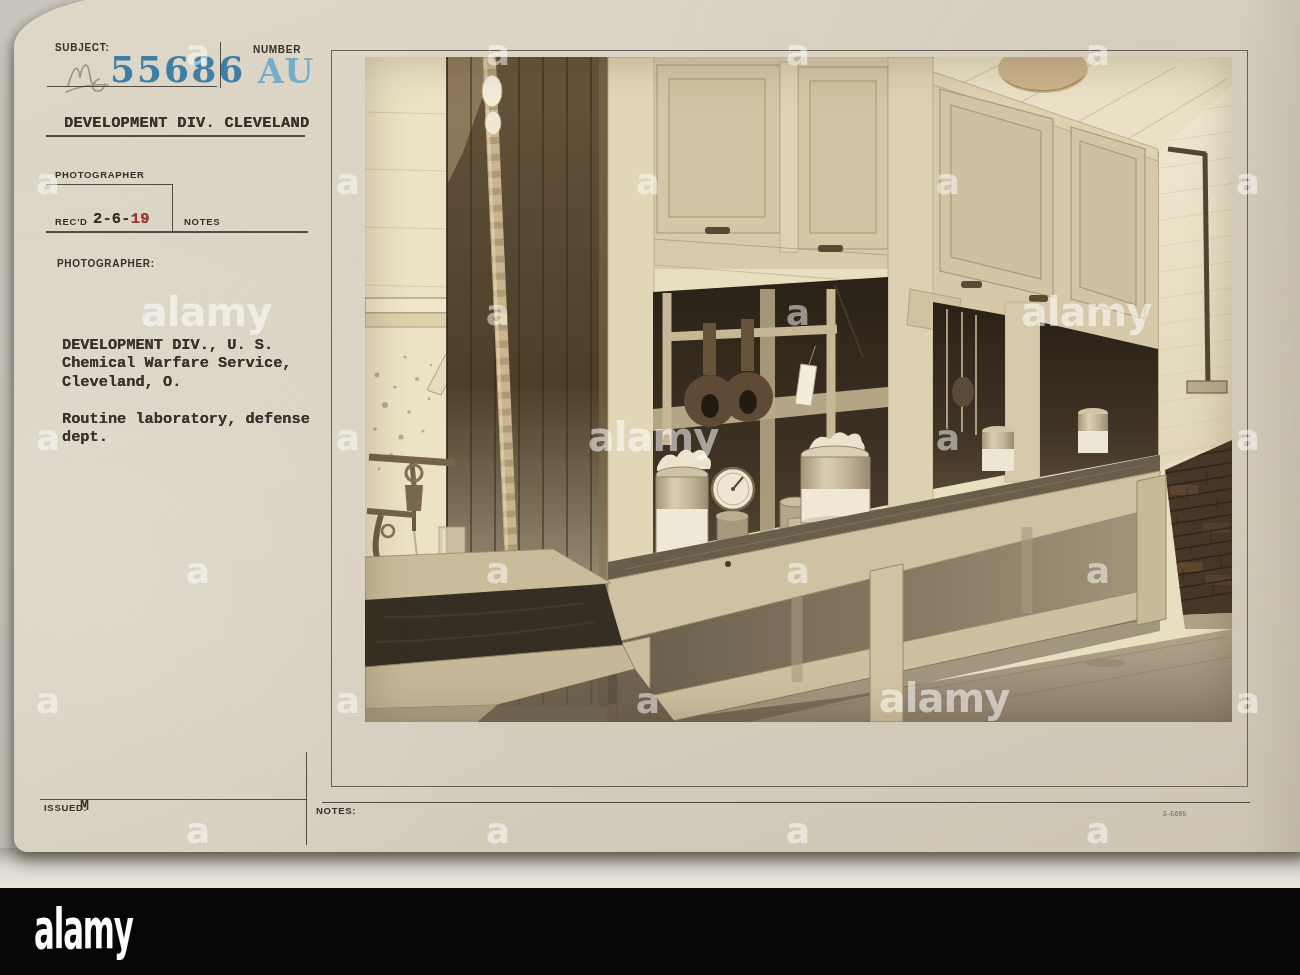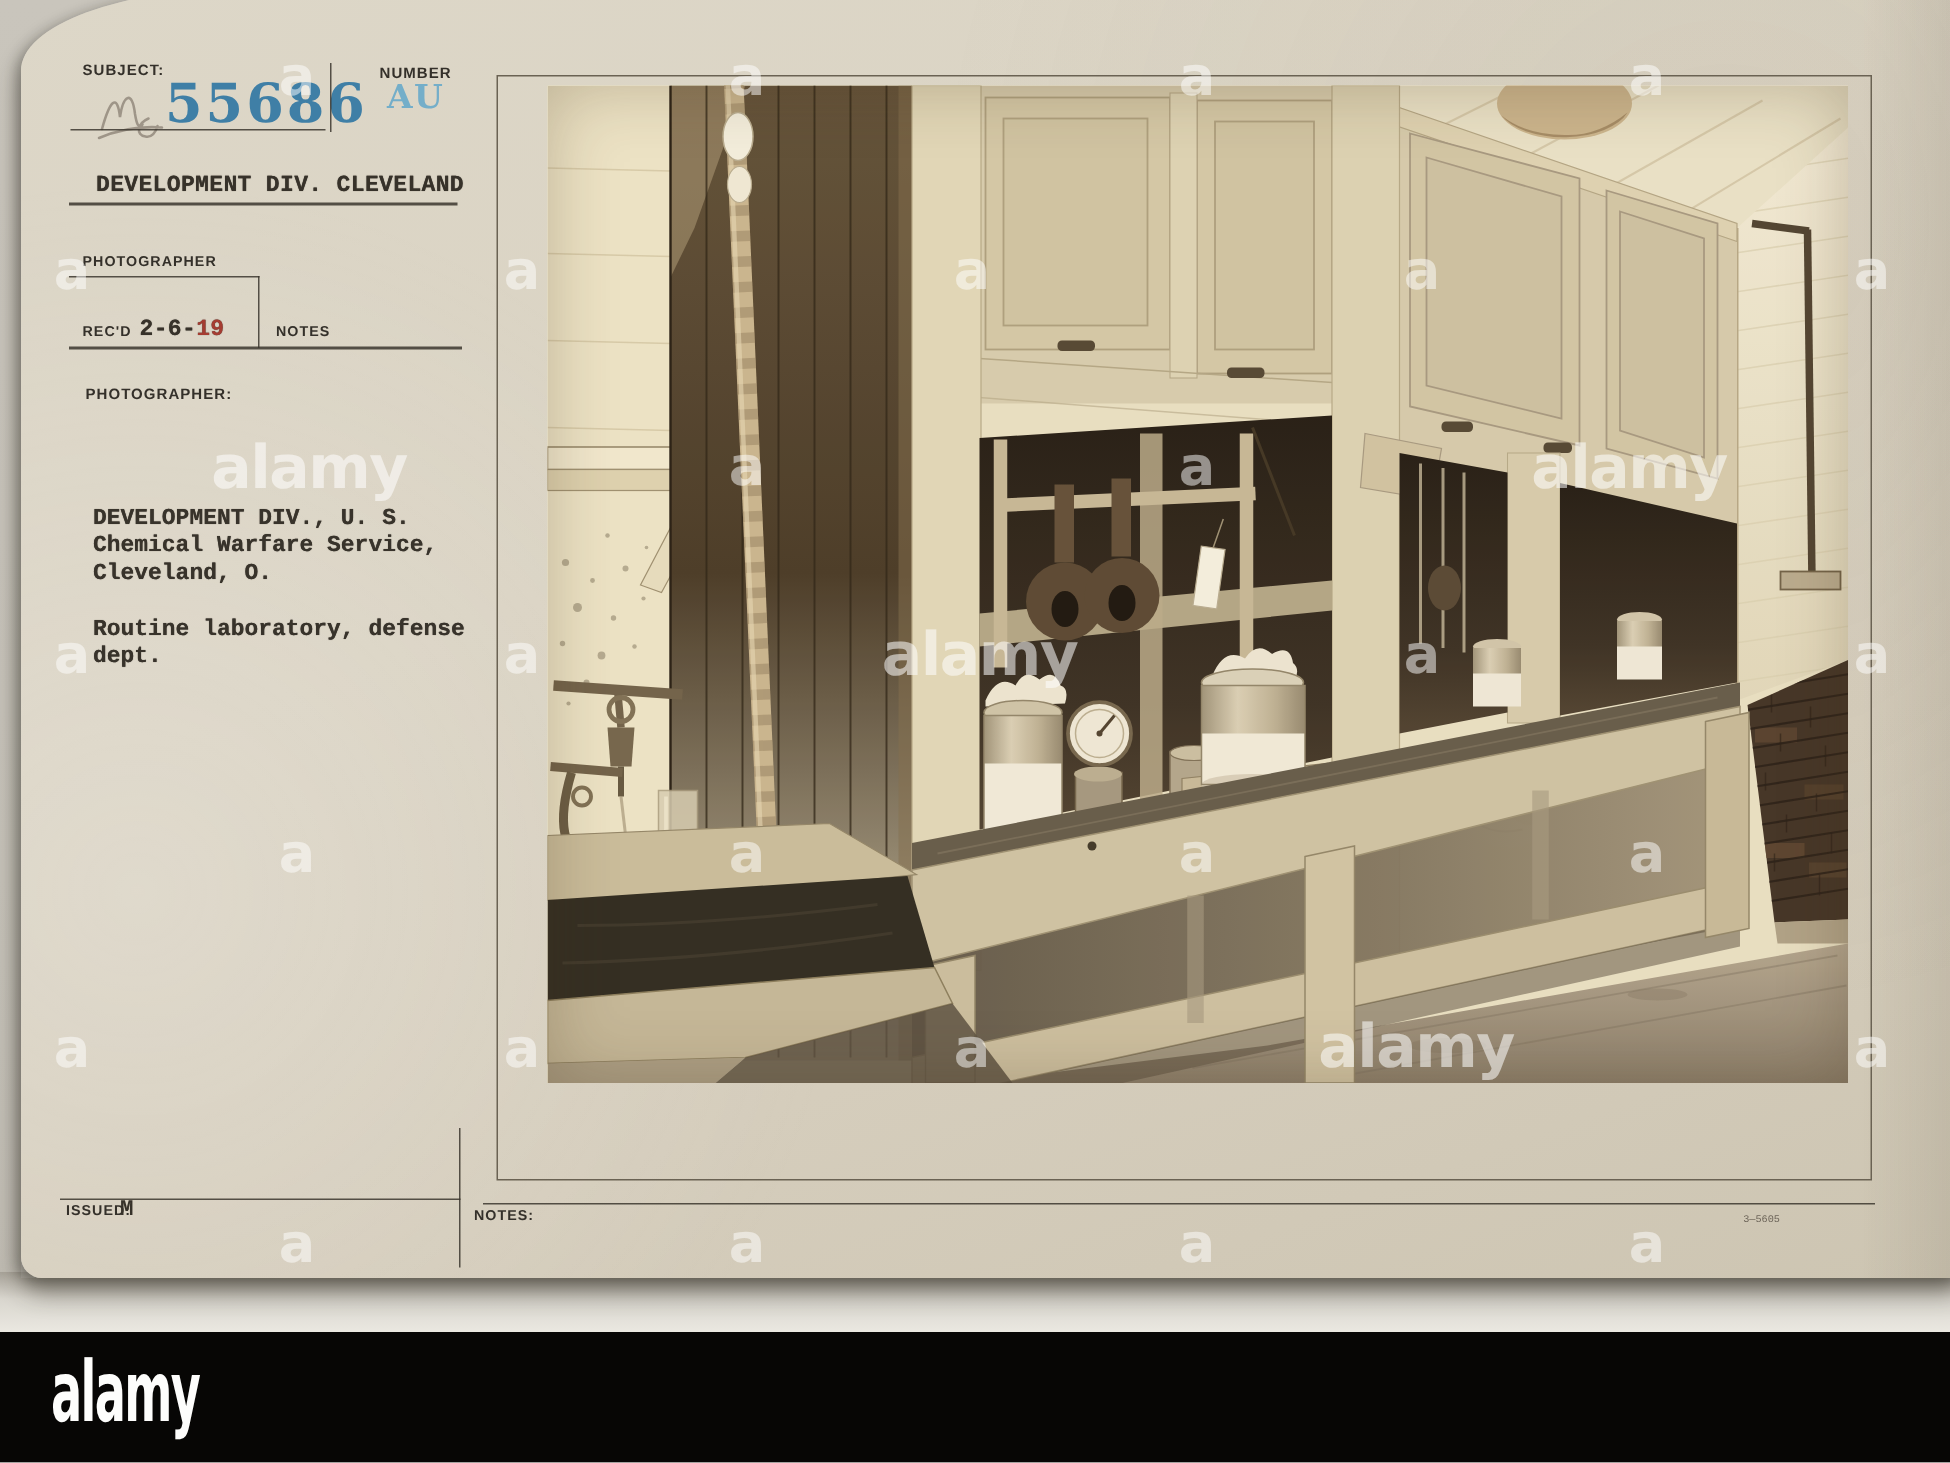--- a/index.html
+++ b/index.html
@@ -41,21 +41,21 @@
   }
   
   .lbl{position:absolute;z-index:4;font:bold 10px/1 "Liberation Sans",sans-serif;
        color:#34302a;letter-spacing:.7px;}
   .lbl.sm{font-size:9.5px;text-align:center;}
   .mono{position:absolute;z-index:4;font-family:"Liberation Mono","DejaVu Sans Mono",monospace;
         color:#37322a;}
   .typed-lg{font-size:15.4px;font-weight:bold;letter-spacing:.2px;text-shadow:0 0 .5px #37322a;}
   .stamp{position:absolute;z-index:4;font-family:"DejaVu Serif",serif;font-weight:bold;}
   .stamp-subject{font-size:36px;letter-spacing:2px;color:var(--stamp-blue,#3f7fa6);}
-  .stamp-number{font-size:22px;letter-spacing:1px;color:var(--stamp-blue-light,#74aec9);}
+  .stamp-number{font-size:33px;letter-spacing:1px;color:var(--stamp-blue-light,#74aec9);}
   .date-red{color:var(--date-red,#a53c31);}
   .desc{
     position:absolute;left:62px;top:336px;width:268px;z-index:4;
     font-family:"Liberation Mono","DejaVu Sans Mono",monospace;
     font-size:15.3px;line-height:18.4px;font-weight:bold;letter-spacing:0;
     color:#38332b;white-space:pre-line;text-shadow:0 0 .5px #38332b;
   }
   .rule{position:absolute;z-index:4;background:#3b362e;opacity:.85;}
   .code-tiny{position:absolute;left:1160px;top:809px;z-index:4;
     font-family:"Liberation Mono",monospace;font-size:8px;color:#6e665a;transform:scale(.85);}

